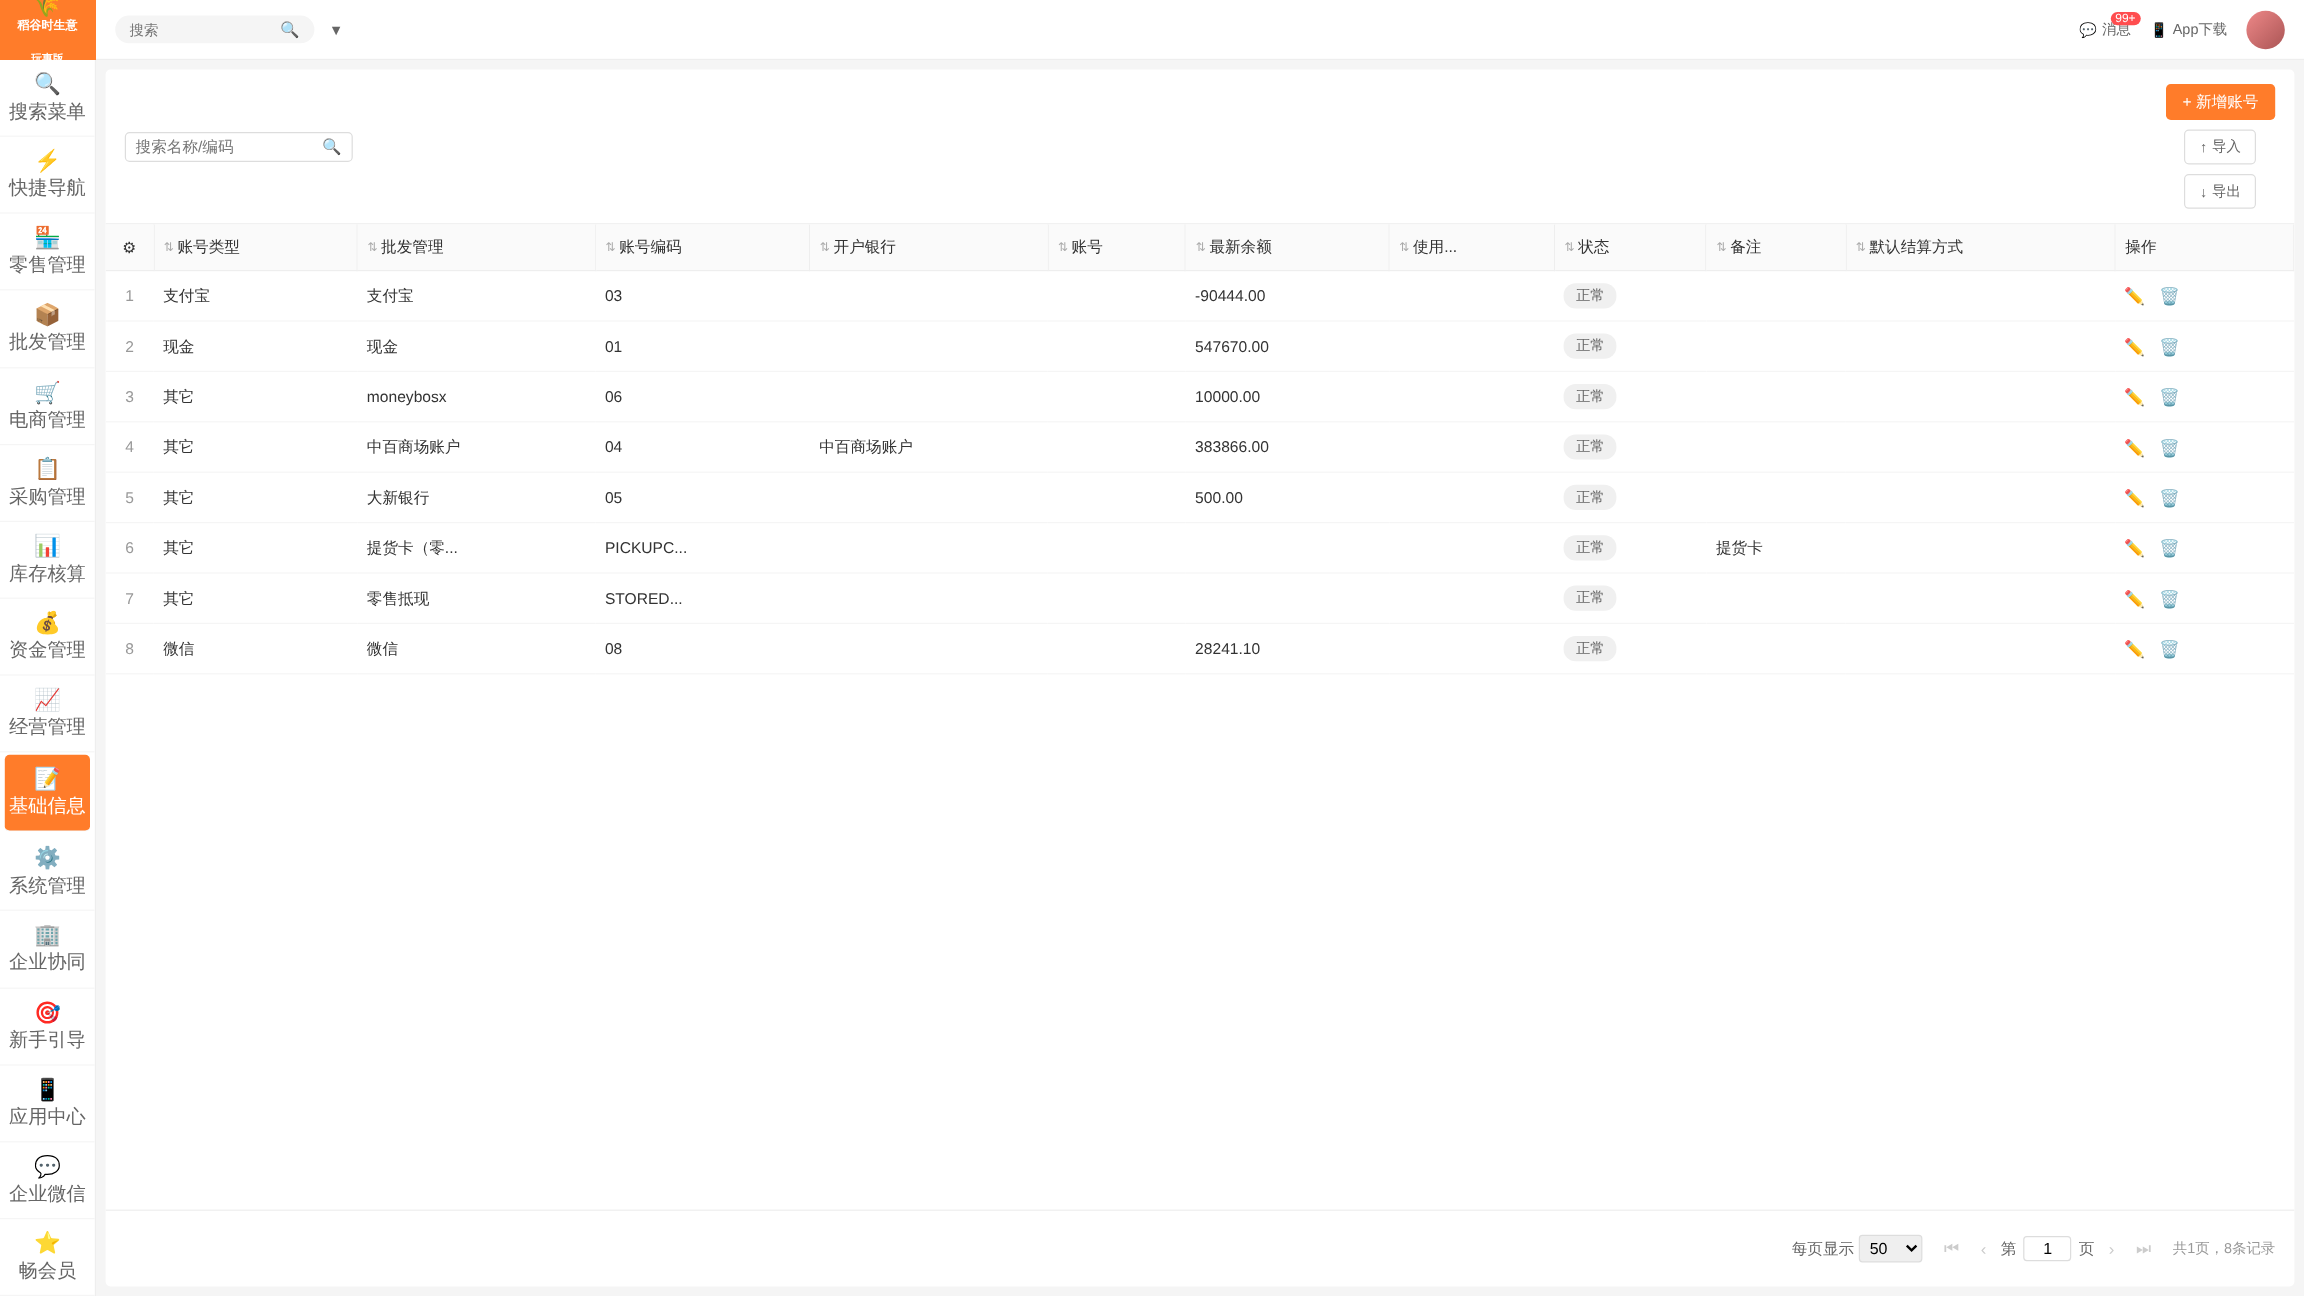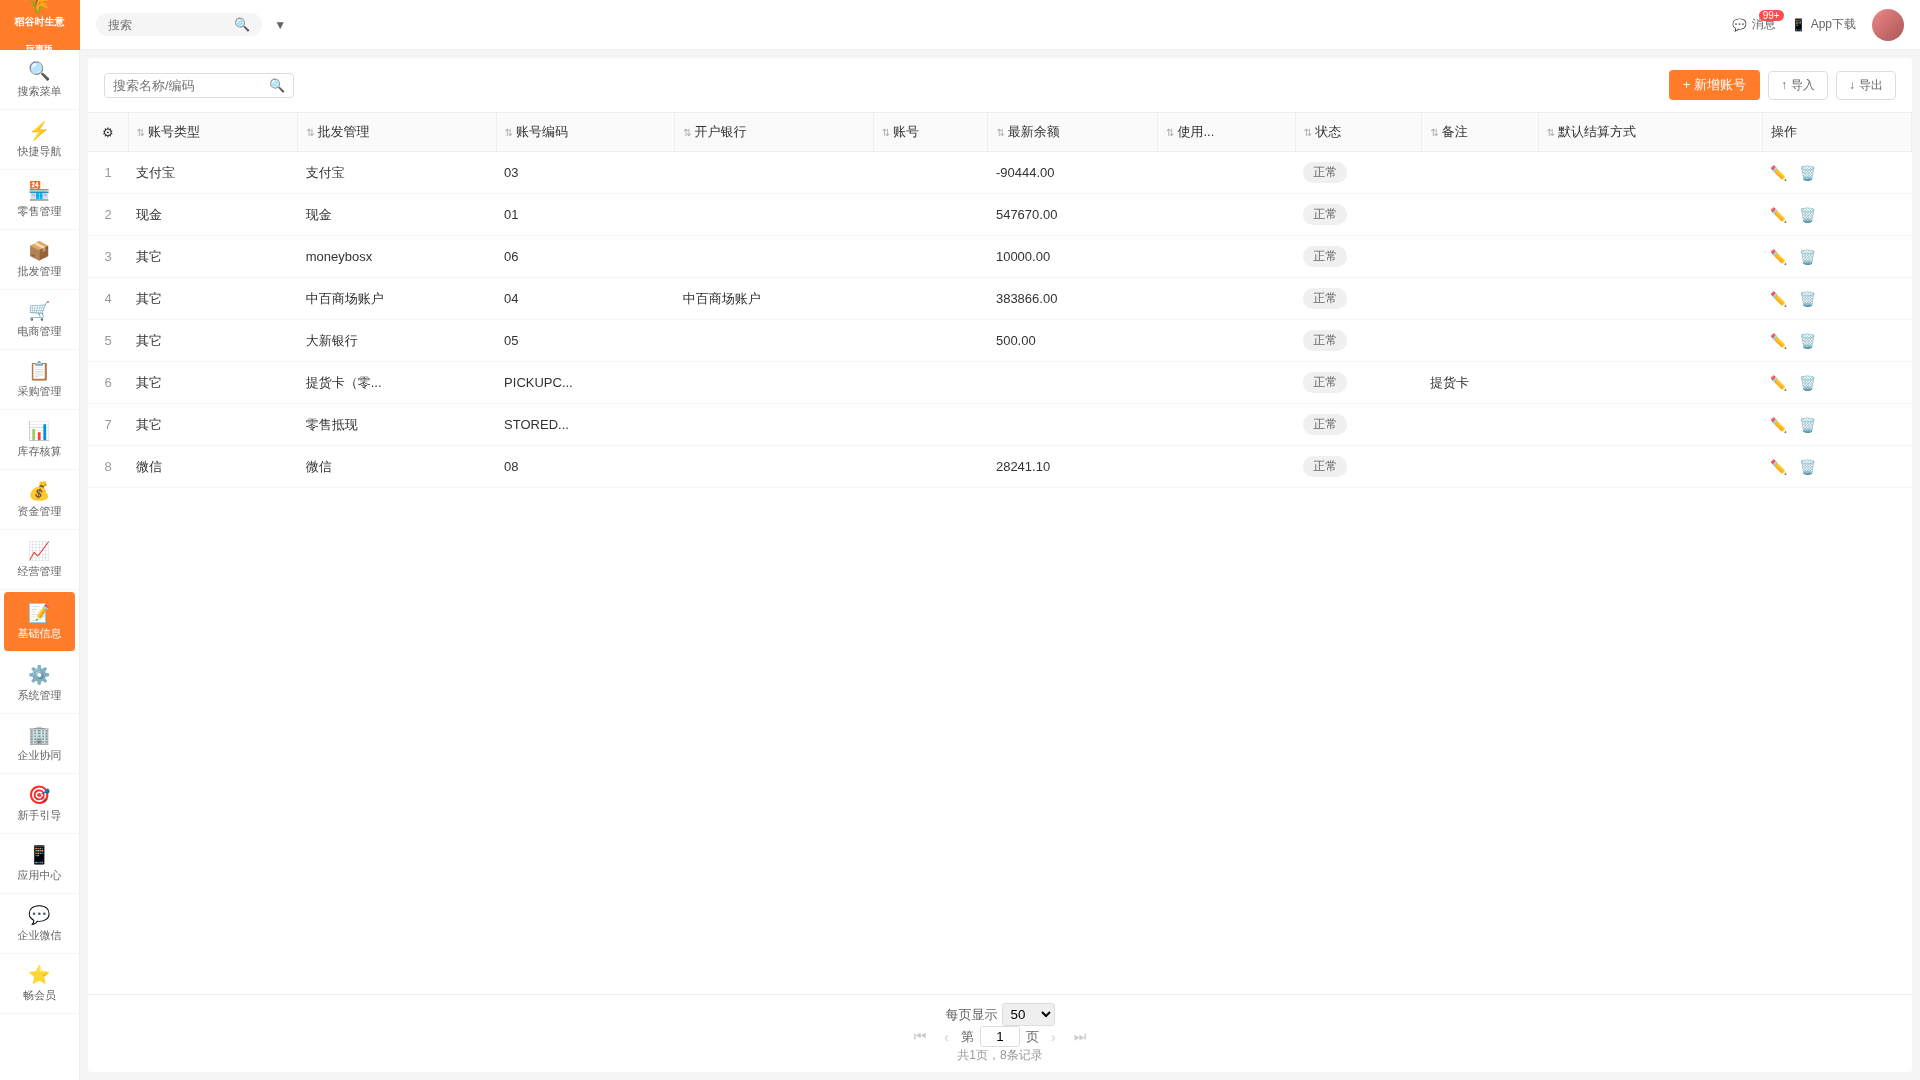--- a/index.html
+++ b/index.html
@@ -8,21 +8,21 @@
     
     .sidebar { width: 80px; background: #fff; display: flex; flex-direction: column; align-items: center; border-right: 1px solid #eee; flex-shrink: 0; }
     .sidebar-logo { width: 80px; height: 50px; background: #ff7c2a; display: flex; align-items: center; justify-content: center; color: #fff; font-size: 11px; font-weight: bold; flex-shrink: 0; }
     .sidebar-logo-inner { text-align: center; line-height: 1.2; }
     .sidebar-logo-text { font-size: 10px; color: #fff; }
     .sidebar-play { color: #fff; font-size: 9px; margin-top: 16px; }
     .sidebar-nav { display: flex; flex-direction: column; width: 100%; flex: 1; overflow-y: auto; }
     .sidebar-item { display: flex; flex-direction: column; align-items: center; justify-content: center; padding: 10px 4px; cursor: pointer; color: #666; font-size: 12px; min-height: 52px; border-bottom: 1px solid #f5f5f5; }
     .sidebar-item.active { background: #ff7c2a; color: #fff; border-radius: 4px; margin: 2px 4px; }
     .sidebar-item .icon { font-size: 18px; margin-bottom: 2px; }
-    .sidebar-item .label { font-size: 11px; white-space: nowrap; }
+    .sidebar-item .label { font-size: 16px; white-space: nowrap; }
 
     
     .main { flex: 1; display: flex; flex-direction: column; overflow: hidden; }
 
     
     .top-header { height: 50px; background: #fff; display: flex; align-items: center; justify-content: space-between; padding: 0 16px; border-bottom: 1px solid #eee; flex-shrink: 0; }
     .top-header-left { display: flex; align-items: center; gap: 12px; }
     .search-bar { display: flex; background: #f5f5f5; border-radius: 16px; padding: 4px 12px; gap: 6px; }
     .search-bar input { border: none; background: transparent; outline: none; font-size: 12px; width: 120px; }
     .dropdown-btn { display: flex; align-items: center; gap: 4px; cursor: pointer; color: #666; font-size: 12px; }
@@ -38,38 +38,38 @@
     .tab.active { background: #00b8b0; color: #fff; border-color: #00b8b0; }
     .tab-home { background: #00b8b0; color: #fff; }
     .tab-close { cursor: pointer; font-size: 11px; opacity: 0.7; }
 
     
     .content { flex: 1; display: flex; flex-direction: column; overflow: hidden; background: #fff; margin: 8px; border-radius: 4px; }
     .content-header { display: flex; align-items: center; justify-content: space-between; padding: 12px 16px; border-bottom: 1px solid #eee; flex-shrink: 0; }
     .content-header-left { display: flex; align-items: center; gap: 8px; }
     .search-input-box { display: flex; align-items: center; border: 1px solid #ddd; border-radius: 4px; padding: 4px 8px; gap: 6px; }
     .search-input-box input { border: none; outline: none; font-size: 12px; width: 150px; }
-    .content-header-right { display: flex; align-items: center; gap: 8px; }
+    .content-header-right { display: flex; align-items: center; gap: 8px; flex-direction: column; }
     .btn-add { background: #ff7c2a; color: #fff; border: none; border-radius: 4px; padding: 6px 14px; cursor: pointer; font-size: 13px; }
     .btn-import, .btn-export { background: transparent; border: 1px solid #ddd; border-radius: 4px; padding: 5px 12px; cursor: pointer; font-size: 12px; color: #666; display: flex; align-items: center; gap: 4px; }
 
     
     .table-container { flex: 1; overflow-y: auto; }
     table { width: 100%; border-collapse: collapse; font-size: 13px; }
     thead th { background: #fafafa; border-bottom: 1px solid #eee; border-right: 1px solid #eee; padding: 10px 8px; text-align: left; font-weight: normal; color: #333; white-space: nowrap; position: sticky; top: 0; z-index: 1; }
     thead th:first-child { width: 40px; text-align: center; }
     tbody td { border-bottom: 1px solid #f5f5f5; padding: 10px 8px; color: #333; }
     tbody td:first-child { text-align: center; color: #999; }
     .sort-icon { color: #aaa; font-size: 10px; }
     .col-header { display: flex; align-items: center; gap: 3px; cursor: pointer; }
     .status-badge { background: #f0f0f0; color: #666; padding: 2px 10px; border-radius: 10px; font-size: 12px; display: inline-block; }
     .op-btn { cursor: pointer; color: #aaa; font-size: 14px; margin-right: 8px; }
 
     
-    .table-footer { display: flex; align-items: center; justify-content: flex-end; padding: 8px 16px; border-top: 1px solid #eee; font-size: 13px; color: #666; flex-shrink: 0; flex-direction: column; }
+    .table-footer { display: flex; align-items: center; justify-content: flex-end; padding: 20px 16px; border-top: 1px solid #eee; gap: 12px; font-size: 13px; color: #666; flex-shrink: 0; }
     .page-size-select { display: flex; align-items: center; gap: 4px; }
     .page-size-select select { border: 1px solid #ddd; border-radius: 3px; padding: 2px 4px; }
     .pagination { display: flex; align-items: center; gap: 6px; }
     .page-btn { border: none; background: transparent; cursor: pointer; color: #666; font-size: 14px; padding: 2px 6px; }
     .page-btn.disabled { color: #ccc; cursor: default; }
     .page-input { border: 1px solid #ddd; border-radius: 3px; width: 40px; text-align: center; padding: 2px 4px; }
     .total-info { color: #999; font-size: 12px; }
   </style>
 </head>
 <body>

